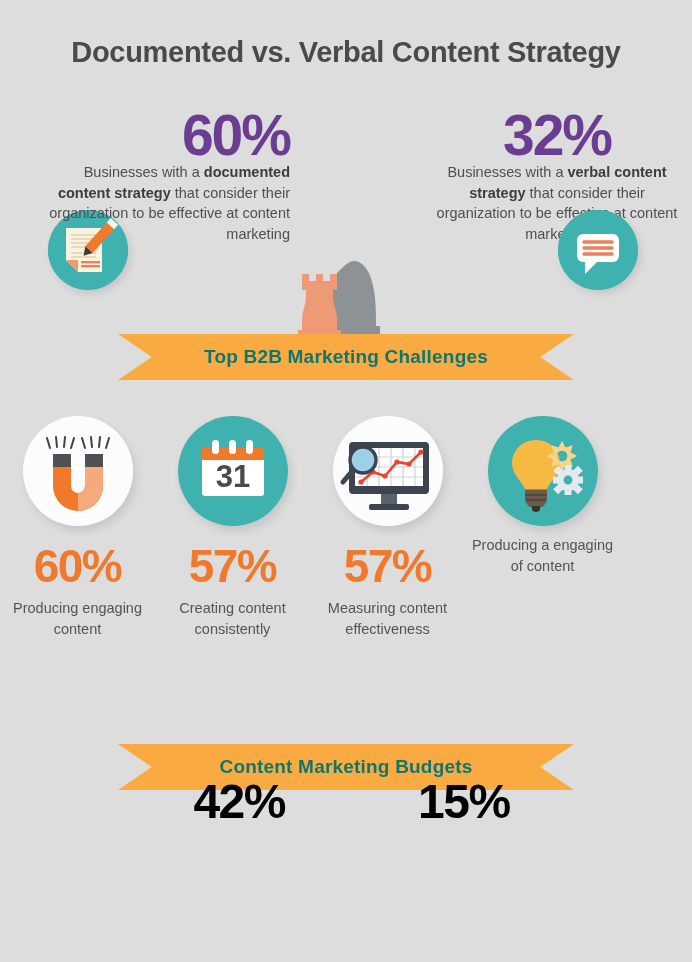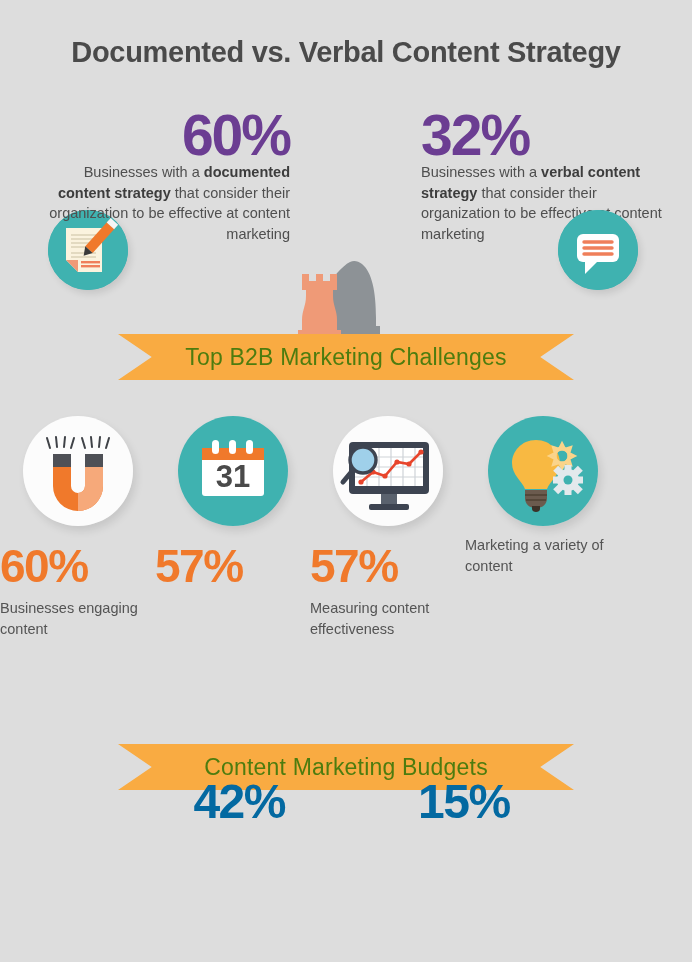--- a/index.html
+++ b/index.html
@@ -44,24 +44,24 @@
   }
   .stat-left {
     position: absolute;
     left: 40px;
     top: 8px;
     width: 250px;
     text-align: right;
   }
   .stat-right {
     position: absolute;
-    left: 421px;
+    left: 432px;
     top: 8px;
     width: 250px;
-    text-align: left;
+    text-align: center;
   }
   .big-purple {
     font-size: 57px;
     font-weight: bold;
     color: #6b3d92;
     line-height: 0.95;
     letter-spacing: -2px;
   }
   .stat-body {
     font-size: 14.5px;
@@ -107,38 +107,39 @@
   .ribbon-body.right-notch {
     -webkit-clip-path: polygon(0 0, 100% 0, 92.6% 50%, 100% 100%, 0 100%, 7.4% 50%);
     clip-path: polygon(0 0, 100% 0, 92.6% 50%, 100% 100%, 0 100%, 7.4% 50%);
   }
   .ribbon-label {
     position: absolute;
     inset: 0;
     display: flex;
     align-items: center;
     justify-content: center;
-    color: #4d7c0f;
-    font-size: 23px;
-    font-weight: normal;
+    color: #0f766e;
+    font-size: 19px;
+    font-weight: bold;
     letter-spacing: 0.2px;
   }
   #ribbon1 { top: 334px; }
   #ribbon2 { top: 704px; margin-top: 40px; }
 
   
   .challenges {
     position: absolute;
     top: 416px;
     left: 0;
     width: 692px;
     display: flex;
   }
   .chal {
     width: 155px;
+    text-align: center;
     position: relative;
   }
   .chal-icon-wrap {
     width: 110px;
     height: 110px;
     margin: 0 auto;
     border-radius: 50%;
     position: relative;
     box-shadow: 3px 5px 8px rgba(0,0,0,0.10);
   }
@@ -175,21 +176,21 @@
   .budget-right {
     position: absolute;
     left: 418px;
     top: 6px;
     width: 230px;
     text-align: left;
   }
   .big-teal {
     font-size: 48px;
     font-weight: bold;
-    color: #0369a1;
+    color: #000000;
     line-height: 1;
     letter-spacing: -1.5px;
   }
   .budget-body {
     font-size: 14.5px;
     color: #4f4f4f;
     line-height: 1.45;
     margin-top: 9px;
   }
   .budget-body b { font-weight: bold; color: #3d3d3d; }
@@ -288,36 +289,37 @@
             <line x1="41" y1="31" x2="42" y2="21"></line>
             <line x1="48" y1="32" x2="51" y2="22"></line>
             <line x1="62" y1="32" x2="59" y2="22"></line>
             <line x1="69" y1="31" x2="68" y2="21"></line>
             <line x1="76" y1="31" x2="77" y2="21"></line>
             <line x1="83" y1="32" x2="86" y2="22"></line>
           </g>
         </svg>
       </div>
       <div class="chal-pct">60%</div>
-      <div class="chal-label">Businesses engaging content</div>
+      <div class="chal-label">Producing engaging content</div>
     </div>
 
     <div class="chal">
       <div class="chal-icon-wrap">
         <svg viewBox="0 0 110 110" width="110" height="110">
           <circle cx="55" cy="55" r="55" fill="#3fb2b0"></circle>
           <rect x="24" y="32" width="62" height="48" rx="3" fill="#ffffff"></rect>
           <rect x="24" y="32" width="62" height="12" fill="#f0792b"></rect>
           <rect x="34" y="24" width="7" height="14" rx="3.5" fill="#ffffff"></rect>
           <rect x="51" y="24" width="7" height="14" rx="3.5" fill="#ffffff"></rect>
           <rect x="68" y="24" width="7" height="14" rx="3.5" fill="#ffffff"></rect>
           <text x="55" y="71" text-anchor="middle" font-family="Liberation Sans, sans-serif" font-size="31" font-weight="bold" fill="#4a4a4a">31</text>
         </svg>
       </div>
       <div class="chal-pct">57%</div>
+      <div class="chal-label">Creating content consistently</div>
     </div>
 
     <div class="chal">
       <div class="chal-icon-wrap">
         <svg viewBox="0 0 110 110" width="110" height="110">
           <circle cx="55" cy="55" r="55" fill="#fcfcfc"></circle>
           <rect x="16" y="26" width="80" height="52" rx="4" fill="#3d4451"></rect>
           <rect x="22" y="32" width="68" height="38" fill="#ffffff"></rect>
           <g stroke="#cfd3d8" stroke-width="1.2">
             <line x1="22" y1="41" x2="90" y2="41"></line>
@@ -372,21 +374,21 @@
             <rect x="65" y="60.5" width="8" height="7"></rect>
               <rect x="87" y="60.5" width="8" height="7"></rect>
             <rect x="67" y="51" width="7" height="8" transform="rotate(-45 70.5 55)"></rect>
             <rect x="86" y="69" width="7" height="8" transform="rotate(-45 89.5 73)"></rect>
             <rect x="86" y="51" width="7" height="8" transform="rotate(45 89.5 55)"></rect>
             <rect x="67" y="69" width="7" height="8" transform="rotate(45 70.5 73)"></rect>
           </g>
           <circle cx="80" cy="64" r="4.5" fill="#3fb2b0"></circle>
         </svg>
       </div>
-      <div class="chal-label">Marketing a variety of content</div>
+      <div class="chal-label">Producing a engaging of content</div>
     </div>
   </div>
 
   <div class="ribbon" id="ribbon2">
     <div class="ribbon-body right-notch"></div>
     <div class="ribbon-label">Content Marketing Budgets</div>
   </div>
 
   <div class="budgets">
 

